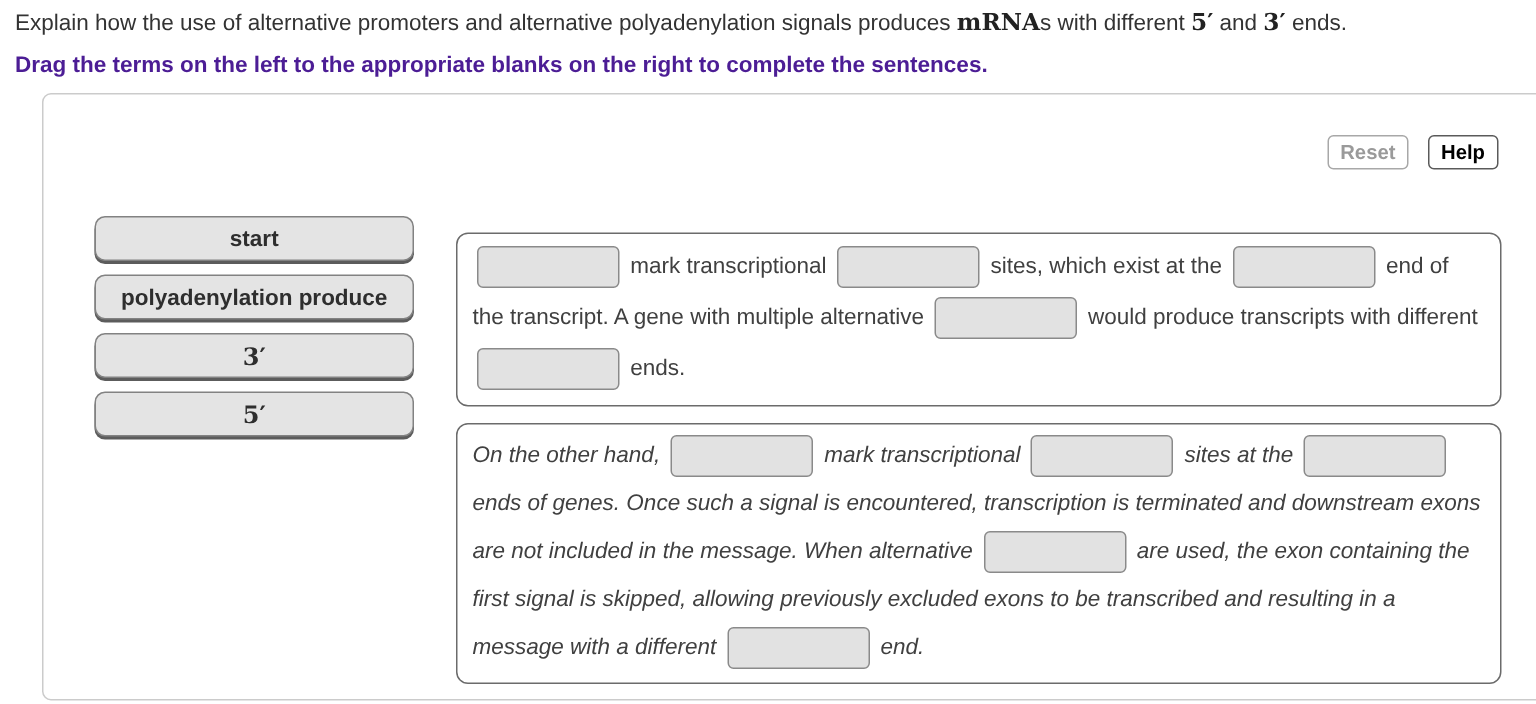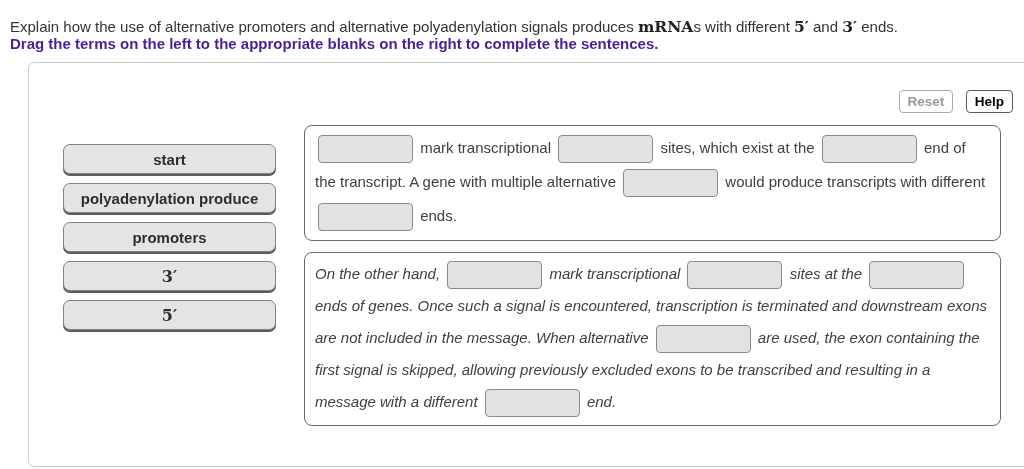--- a/index.html
+++ b/index.html
@@ -6,42 +6,42 @@
   html, body { background: #ffffff; }
   body {
     width: 1024px; height: 469px;
     font-family: "Liberation Sans", "DejaVu Sans", sans-serif;
     overflow: hidden; position: relative;
   }
   .page { position: absolute; inset: 0; }
 
   
   .question-line {
-    position: absolute; left: 10px; top: 17px;
+    position: absolute; left: 10px; top: 5px;
     font-size: 15px; color: #333; white-space: nowrap; text-align: right;
   }
   .question-line .mathtext {
     font-family: "DejaVu Serif", "Liberation Serif", serif;
     font-weight: bold; font-size: 15.5px; color: #222;
   }
   .drag-line {
     position: absolute; left: 10px; top: 35px;
     font-size: 15px; font-weight: bold; color: #4c1d95; white-space: nowrap;
   }
 
   
   .panel {
     position: absolute; left: 28px; top: 62px;
     width: 1004px; height: 405px;
     border: 1px solid #cbcbcb; border-radius: 6px;
     background: #ffffff;
   }
 
   
-  .toolbar { position: absolute; top: 27px; right: 18px; }
+  .toolbar { position: absolute; top: 27px; right: 32px; }
   .btn {
     display: inline-block; background: #ffffff;
     font-family: "Liberation Sans", sans-serif;
     font-size: 13.5px; font-weight: bold;
     padding: 3px 8px; border-radius: 4px; cursor: pointer;
   }
   .btn.reset { color: #9a9a9a; border: 1px solid #a8a8a8; margin-right: 8px; }
   .btn.help  { color: #000000; border: 1px solid #5a5a5a; }
 
   
@@ -54,21 +54,21 @@
     display: flex; align-items: center; justify-content: center;
     font-size: 15px; font-weight: bold; color: #2e2e2e;
     cursor: grab;
   }
   .chip .serif {
     font-family: "DejaVu Serif", "Liberation Serif", serif;
     font-size: 16px;
   }
 
   
-  .paras { position: absolute; left: 275px; top: 62px; width: 572px; }
+  .paras { position: absolute; left: 275px; top: 92px; width: 572px; }
   .pbox {
     width: 697px; background: #ffffff;
     border: 1.5px solid #6b6b6b; border-radius: 8px;
     padding: 5px 10px 7px 10px;
     font-size: 15px; color: #404040;
   }
   .pbox.p1 { line-height: 34px; margin-bottom: 11px; }
   .pbox.p2 { line-height: 32px; font-style: italic; }
   .blank {
     display: inline-block; vertical-align: middle;
@@ -94,23 +94,20 @@
     </div>
 
     <div class="terms" id="term-bank">
         <div class="chip">
           <span>start</span>
         </div>
         <div class="chip">
           <span>polyadenylation produce</span>
         </div>
         <div class="chip">
-          <span>promoters</span>
-        </div>
-        <div class="chip">
           <span class="serif">3′</span>
         </div>
         <div class="chip">
           <span class="serif">5′</span>
         </div>
       </div>
 
     <div class="paras" id="sentence-panels">
         <div class="pbox p1"><span class="blank"></span><span> mark transcriptional </span><span class="blank"></span><span> sites, which exist at the </span><span class="blank"></span><span> end of the transcript. A gene with multiple alternative </span><span class="blank"></span><span> would produce transcripts with different </span><span class="blank"></span><span> ends.</span></div>
         <div class="pbox p2"><span>On the other hand, </span><span class="blank"></span><span> mark transcriptional </span><span class="blank"></span><span> sites at the </span><span class="blank"></span><span> ends of genes. Once such a signal is encountered, transcription is terminated and downstream exons are not included in the message. When alternative </span><span class="blank"></span><span> are used, the exon containing the first signal is skipped, allowing previously excluded exons to be transcribed and resulting in a message with a different </span><span class="blank"></span><span> end.</span></div>

